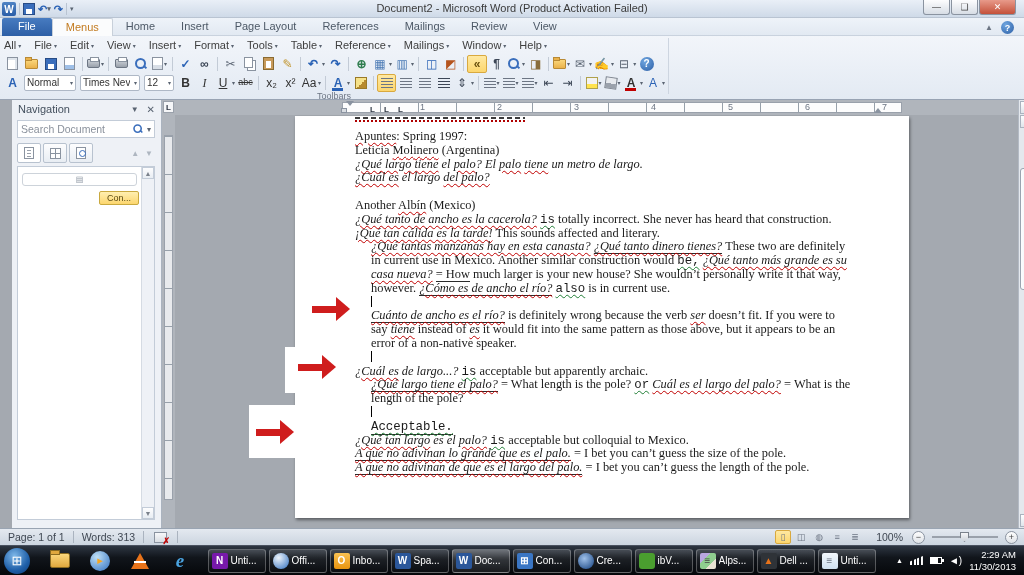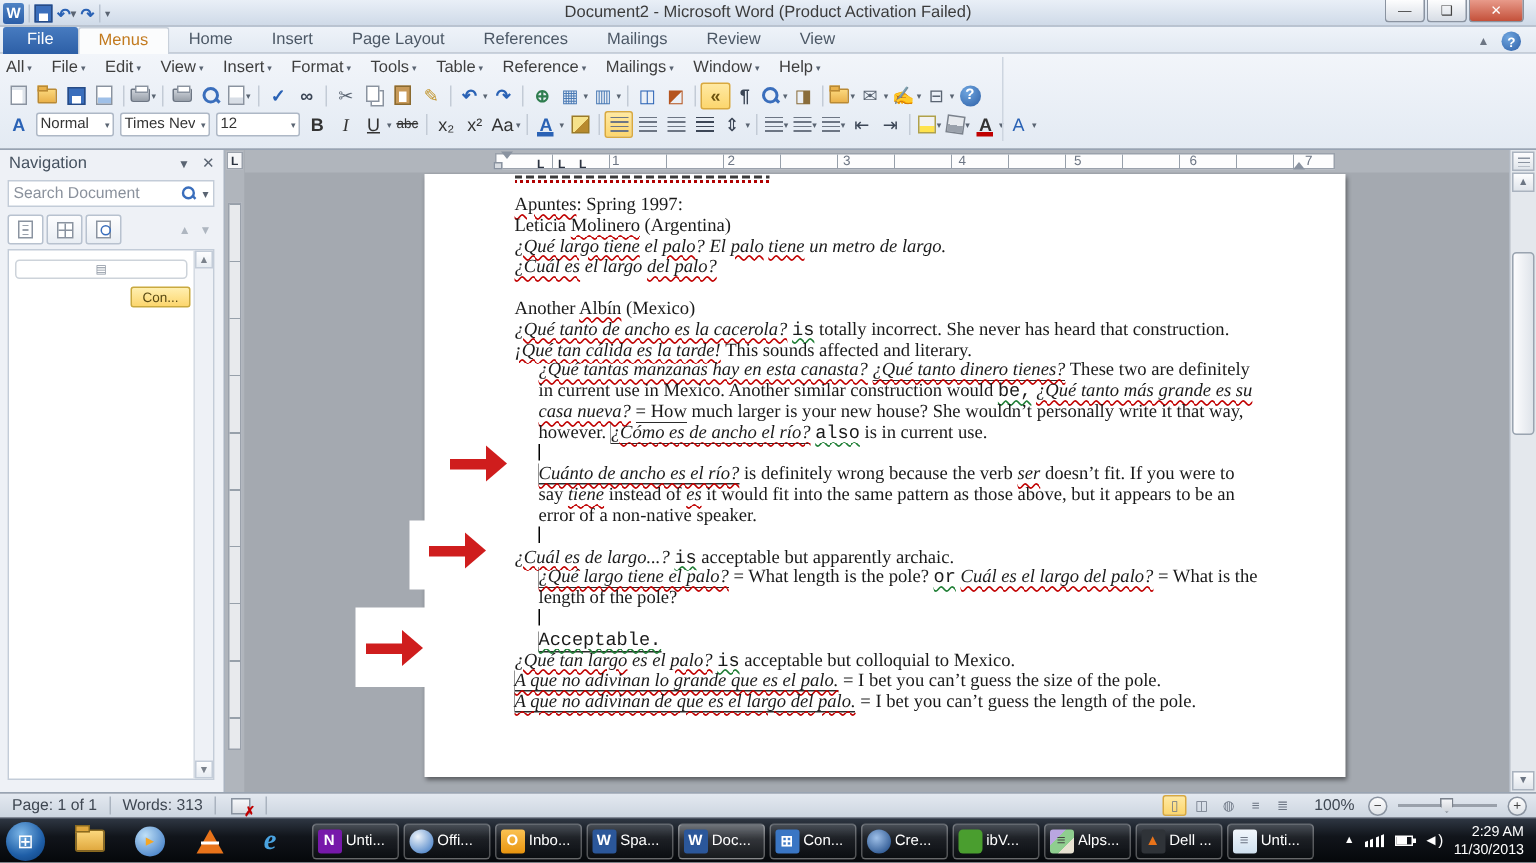--- a/index.html
+++ b/index.html
@@ -83,21 +83,21 @@
   .ic-paste::before { content:""; position:absolute; left:2px; bottom:1px; width:5px; height:7px; background:#fff; }
   .ic-help { width:14px; height:14px; border-radius:50%; background:radial-gradient(circle at 35% 30%,#6fa6e0,#2d5fa6);
     color:#fff; font-size:10px; font-weight:bold; }
   .ic-lines { width:12px; height:10px; background:repeating-linear-gradient(#6d7684 0 1px,transparent 1px 3px); }
   .ic-lines-dark { width:12px; height:10px; background:repeating-linear-gradient(#3c4656 0 1px,transparent 1px 3px); }
   .ic-pen { width:12px; height:12px; background:linear-gradient(135deg,#f6e28a 55%,#b78a2e 55%); border:1px solid #9a7a28; }
   .ic-hl { width:12px; height:12px; background:linear-gradient(#f2f2f2 60%,#ffe34d 60%); border:1px solid #b0a14a; }
   .ic-bucket { width:12px; height:12px; background:linear-gradient(#e7eaee 55%,#9aa1ab 55%); border:1px solid #7b828c; transform:rotate(8deg); }
 
   
-  .workspace { position:absolute; left:0; top:100px; width:960px; height:428px;padding-left:16px; }
+  .workspace { position:absolute; left:12px; top:100px; width:960px; height:428px;padding-left:16px; }
 
   
   .navpane { position:absolute; left:0; top:0; width:150px; height:428px; background:#eef1f6; border-right:1px solid #aab3bf; }
   .nav-header { position:absolute; left:0; top:0; right:0; height:18px; display:flex; align-items:center; padding:0 6px; }
   .nav-title { font-size:11px; color:#44505e; flex:1; }
   .nav-hbtn { font-size:8px; color:#5a6472; margin-left:8px; }
   .nav-search { position:absolute; left:5px; right:6px; top:20px; height:18px; background:#fff; border:1px solid #c3ccd8;
     display:flex; align-items:center; padding:0 3px; }
   .nav-search input { flex:1; border:none; outline:none; font-size:10.5px; color:#444; width:80px; background:transparent; }
   .nav-search input::placeholder { color:#8a919c; }
@@ -446,21 +446,21 @@
         <span class="ic gly" style="color: rgb(42, 98, 181); font-weight: bold;">A</span>
       </span>
       <span class="tselect" style="width: 52px;">
         <span class="tsel-label">Normal</span>
         <span class="tsel-caret">▾</span>
       </span>
       <span class="tselect" style="width: 60px;">
         <span class="tsel-label">Times Nev</span>
         <span class="tsel-caret">▾</span>
       </span>
-      <span class="tselect" style="width: 56px;">
+      <span class="tselect" style="width: 30px;">
         <span class="tsel-label">12</span>
         <span class="tsel-caret">▾</span>
       </span>
       <span class="tbtn">
         <span class="ic gly" style="color: rgb(51, 51, 51); font-weight: bold;">B</span>
       </span>
       <span class="tbtn">
         <span class="ic gly" style="color: rgb(51, 51, 51); font-style: italic; font-family: &quot;Liberation Serif&quot;, serif;">I</span>
       </span>
       <span class="tbtn">
@@ -538,20 +538,21 @@
       <span class="tbtn">
         <span class="ic gly" style="color: rgb(51, 51, 51); font-weight: bold;">A</span>
         <span class="colorbar" style="background: rgb(192, 0, 0);"></span>
         <span class="tcaret">▾</span>
       </span>
       <span class="tbtn">
         <span class="ic gly" style="color: rgb(42, 98, 181);">A</span>
         <span class="tcaret">▾</span>
       </span>
     </div>
+  <div class="group-label">Toolbars</div>
   <div class="group-edge"></div>
 </div>
 
 <div class="workspace">
 
   <div class="navpane">
     <div class="nav-header">
       <span class="nav-title">Navigation</span>
       <span class="nav-hbtn">▼</span>
       <span class="nav-hbtn" style="font-size:10px;">✕</span>

